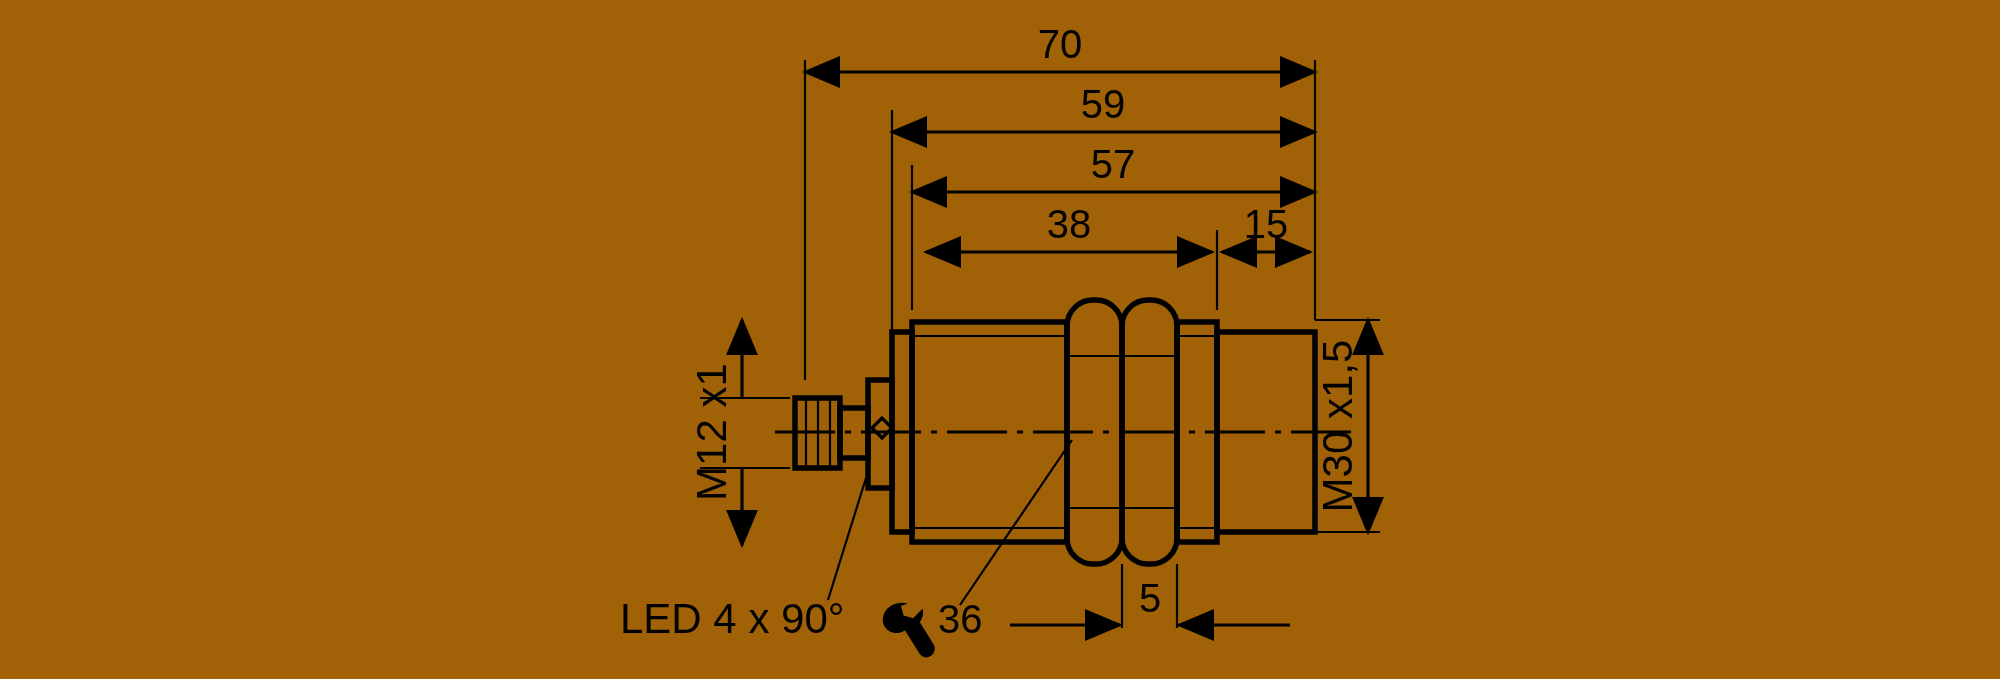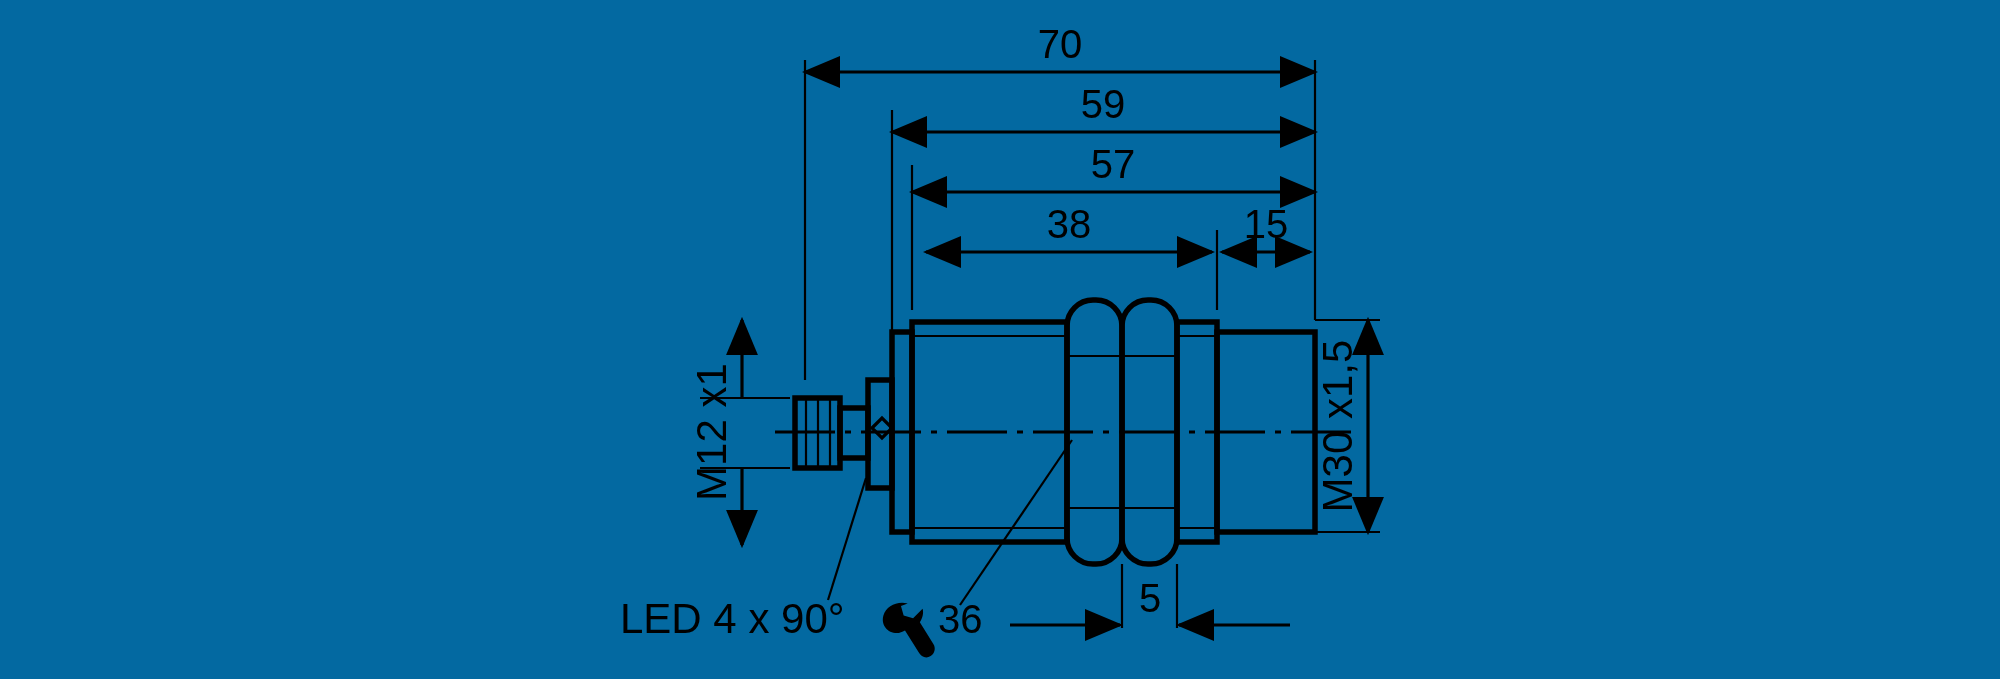--- a/index.html
+++ b/index.html
@@ -10,21 +10,21 @@
   body {
     width: 2000px;
     height: 679px;
     font-family: "Liberation Sans", sans-serif;
     overflow: hidden;
   }
   #drawing-root {
     position: relative;
     width: 2000px;
     height: 679px;
-    background: #0369a1;
+    background: #a16207;
   }
   svg#tech-drawing {
     display: block;
     width: 2000px;
     height: 679px;
   }
   .dim-text {
     font-family: "Liberation Sans", sans-serif;
     font-size: 40px;
     fill: #000000;

